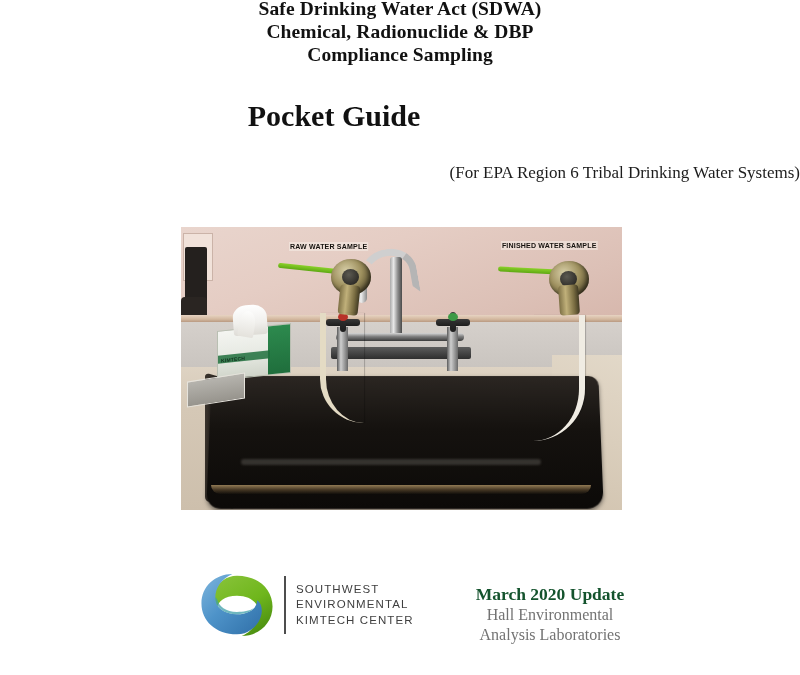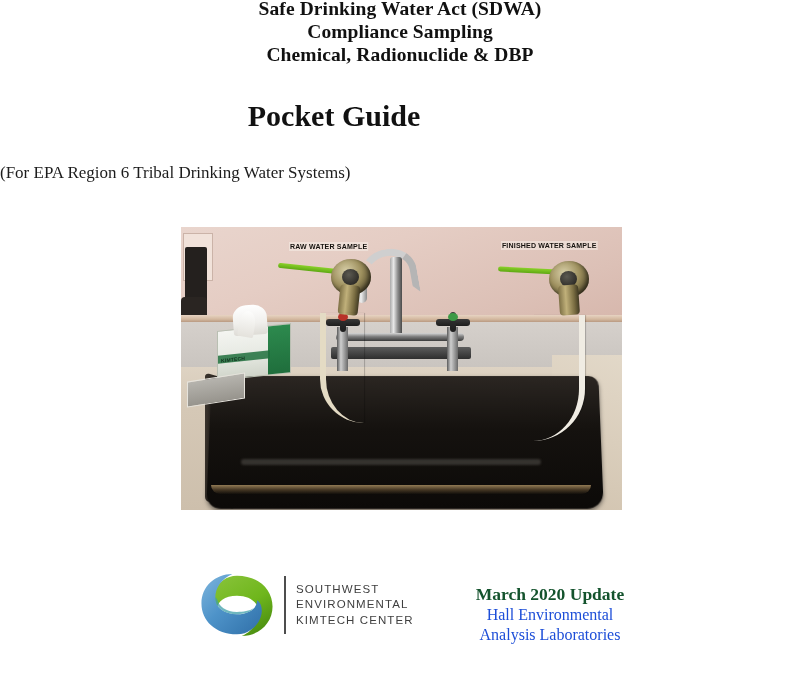--- a/index.html
+++ b/index.html
@@ -54,21 +54,21 @@
     font-size: 30px;
     line-height: 36px;
     color: #111111;
   }
 
   .subtitle {
     position: absolute;
     top: 162px;
     left: 0;
     width: 800px;
-    text-align: left;
+    text-align: right;
     font-family: "Liberation Serif", serif;
     font-size: 17px;
     line-height: 22px;
     color: #1c1c1c;
   }
 
   
   .photo {
     position: absolute;
     left: 181px;
@@ -422,33 +422,33 @@
     font-weight: bold;
     font-size: 17.5px;
     line-height: 21px;
     color: #14532d;
     white-space: nowrap;
   }
   .pub-org {
     font-family: "Liberation Serif", serif;
     font-size: 16px;
     line-height: 20px;
-    color: #1d4ed8;
+    color: #737373;
     white-space: nowrap;
   }
 </style>
 </head>
 <body>
 
 <div class="page">
 
   <div class="title-block">
     <div class="title-line">Safe Drinking Water Act (SDWA)</div>
+    <div class="title-line">Chemical, Radionuclide &amp; DBP</div>
     <div class="title-line">Compliance Sampling</div>
-    <div class="title-line">Chemical, Radionuclide &amp; DBP</div>
   </div>
 
   <div class="pocket-guide">Pocket Guide</div>
 
   <div class="subtitle">(For EPA Region 6 Tribal Drinking Water Systems)</div>
 
   <div class="photo">
     <div class="wall-upper"></div>
     <div class="wall-vent"></div>
     <div class="wall-dark-obj"></div>

